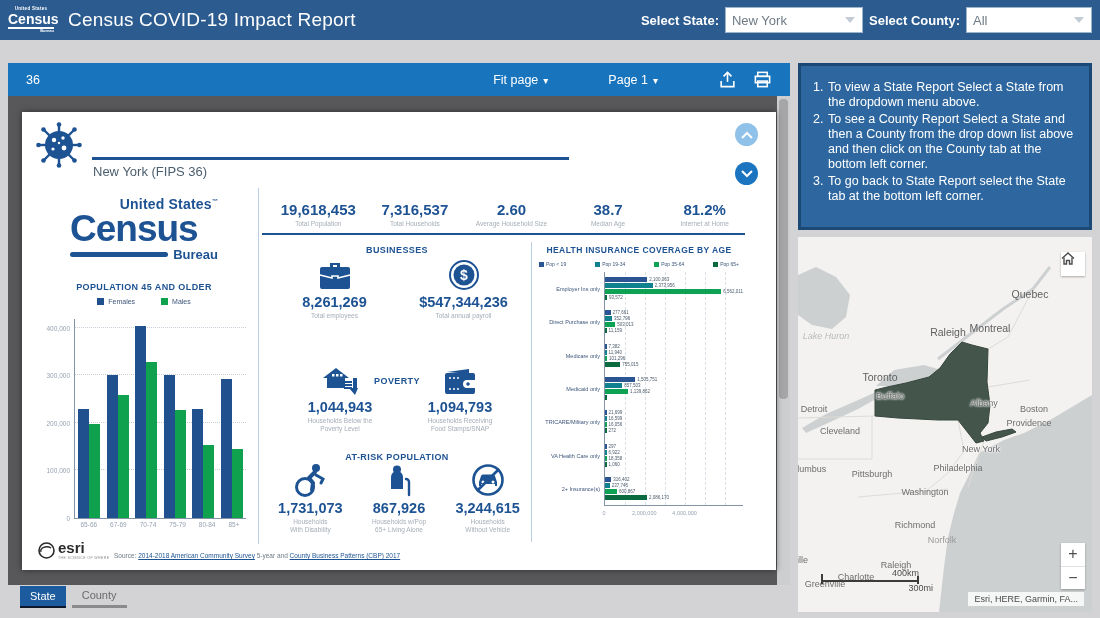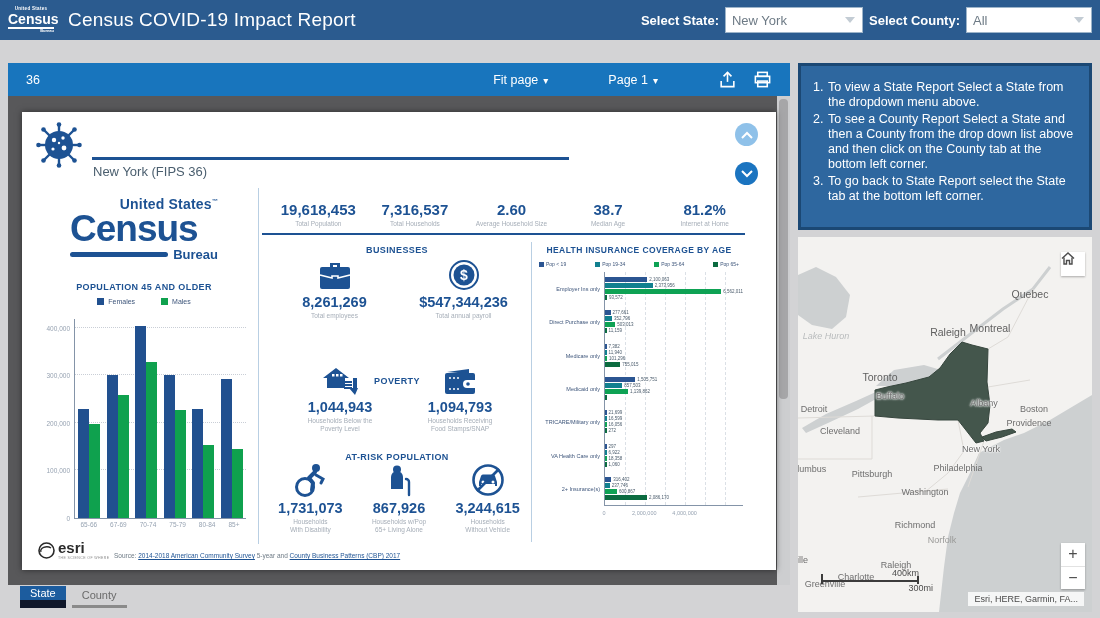--- a/index.html
+++ b/index.html
@@ -137,21 +137,21 @@
   .ms-km { position:absolute; right:0; top:-1px; font-size:9px; color:#4c4c4c; }
   .ms-line { position:absolute; left:0; top:11px; width:98px; height:2px; background:#3c3c3c; }
   .ms-tick-l { position:absolute; left:0; top:5px; width:2px; height:10px; background:#3c3c3c; }
   .ms-tick-r { position:absolute; left:96px; top:7px; width:2px; height:8px; background:#3c3c3c; }
   .ms-mi { position:absolute; right:-14px; top:14px; font-size:9px; color:#4c4c4c; }
   .map-attr { position:absolute; right:8px; bottom:6px; background:rgba(255,255,255,.8); font-size:9px; color:#4a4a4a; padding:2px 6px; }
 
   
   .tabs { position:absolute; left:20px; top:586px; display:flex; gap:6px; }
   .tab { height:22px; padding:0 10px; font-size:11px; display:flex; align-items:center; cursor:pointer; }
-  .tab-active { background:#1c5c9e; color:#fff; border-bottom:8px solid #0f172a; }
+  .tab-active { background:#1c5c9e; color:#fff; border-bottom:2px solid #0f172a; }
   .tab-idle { color:#6b6b6b; border-bottom:3px solid #8a8a8a; padding-bottom:2px; }
 </style>
 </head>
 <body>
 
 <div class="app-header">
   <div class="census-mini">
     <div class="cm-top">United States</div>
     <div class="cm-main">Census</div>
     <div class="cm-sub">Bureau</div>

